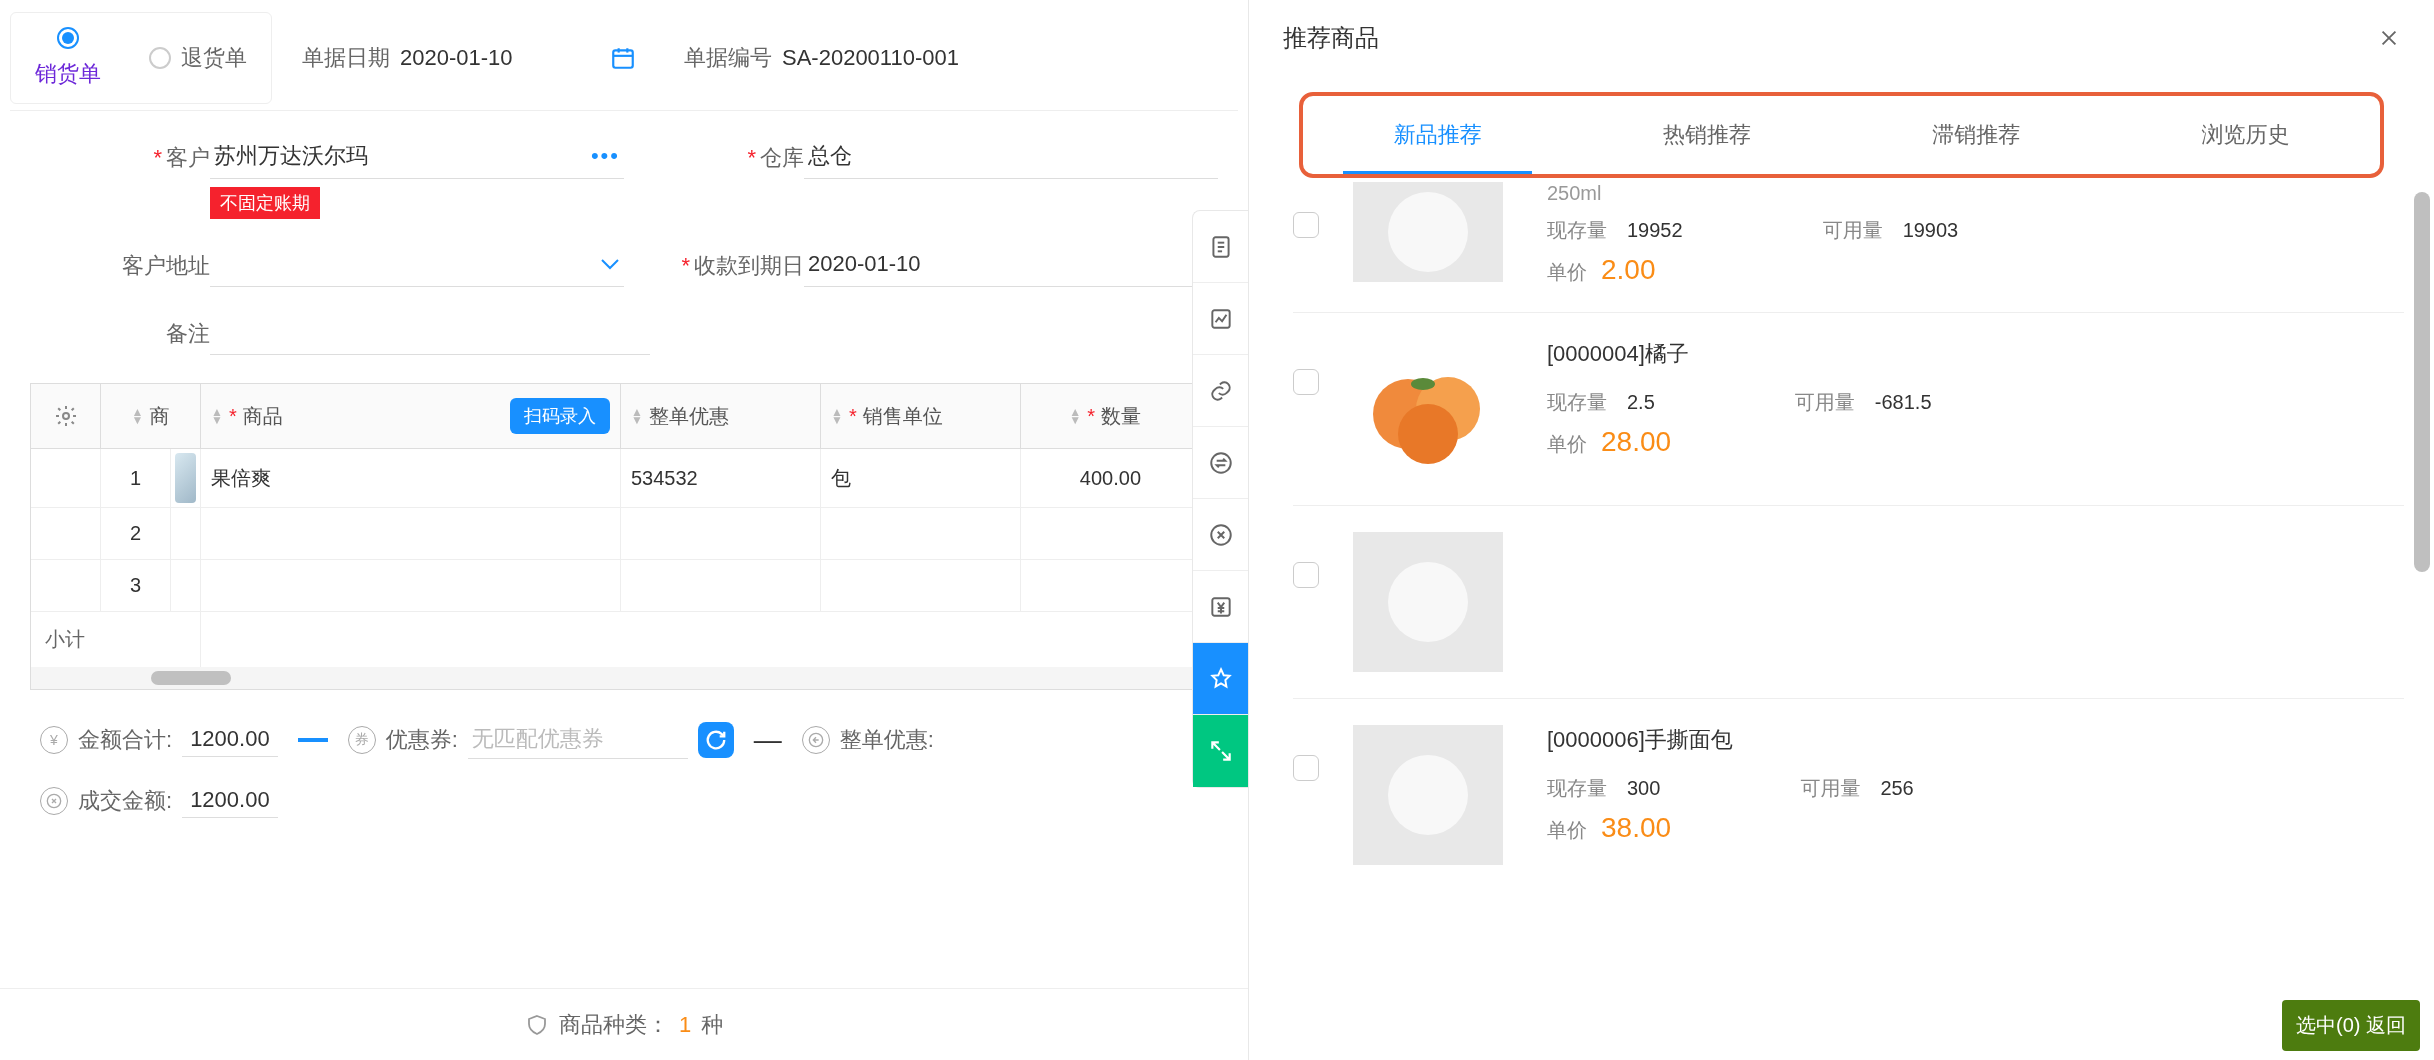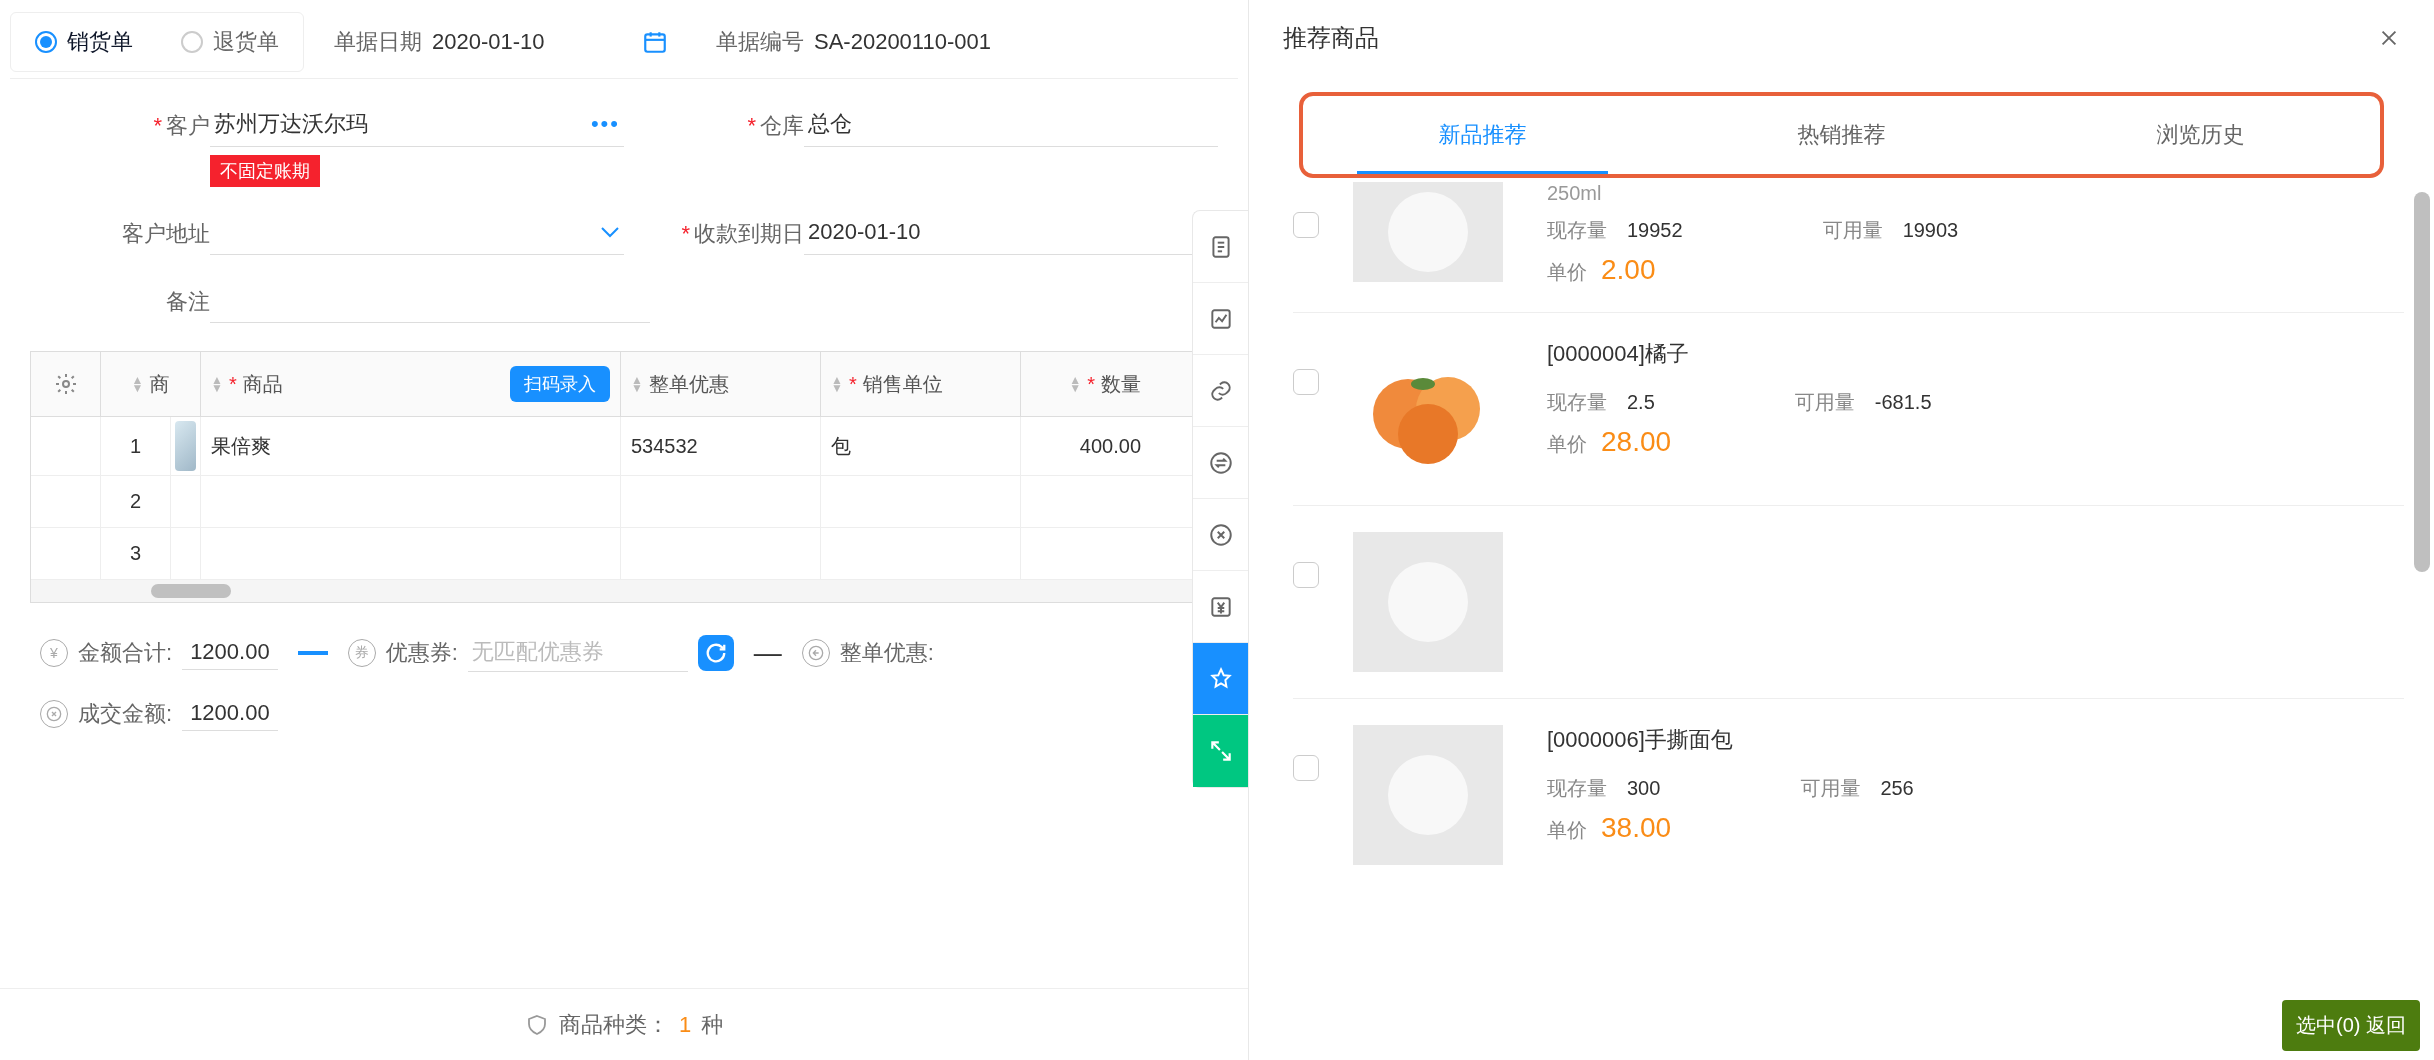--- a/index.html
+++ b/index.html
@@ -5,21 +5,21 @@
 * { box-sizing: border-box; margin: 0; padding: 0; }
 body { font-family: -apple-system, "Helvetica Neue", Arial, sans-serif; font-size: 14px; color: #333; background: #fff; }
 .app { display: flex; width: 2434px; height: 1060px; }
 .left-panel { width: 1248px; padding: 12px 10px 0 10px; position: relative; }
 .right-panel { width: 1186px; border-left: 1px solid #e8e8e8; display: flex; flex-direction: column; position: relative; }
 
 
 .header-row { display: flex; align-items: center; gap: 12px; border-bottom: 1px solid #eee; padding-bottom: 6px; }
 .tabs { display: flex; border: 1px solid #eee; border-radius: 6px; background:#fff; }
 .tab-radio { display: flex; align-items: center; padding: 14px 24px; gap: 10px; cursor: pointer; font-size: 22px; color: #666; }
-.tab-radio.active { color: #0f172a; }
+.tab-radio.active { color: #6d28d9; flex-direction: column; }
 .radio-circle { width: 22px; height: 22px; border: 2px solid #ccc; border-radius: 50%; display: inline-flex; align-items:center; justify-content:center;}
 .tab-radio.active .radio-circle { border-color: #1890ff; }
 .tab-radio.active .radio-circle::after { content:''; width:12px; height:12px; background:#1890ff; border-radius:50%; }
 .header-field { display:flex; align-items:center; gap: 10px; font-size: 22px; color:#666; padding: 0 18px;}
 .header-field input { border:none; font-size:22px; color:#333; outline:none; width:200px;}
 .cal-icon { color:#1890ff; }
 
 
 .form-area { padding: 28px 20px 10px 20px; }
 .form-row { display:flex; margin-bottom: 28px; }
@@ -240,20 +240,23 @@
         </div>
         <div class="tbl-row">
           <div class="td col-gear"></div>
           <div class="td col-idx">3</div>
           <div class="td col-img" style="width:30px;"></div>
           <div class="td col-name"></div>
             <div class="td col-spec"></div>
             <div class="td col-unit"></div>
             <div class="td col-qty" style="border-right:none"></div>
         </div>
+        <div class="subtotal-row">
+          <div class="label">小计</div>
+        </div>
         <div class="hscroll">
             <div class="hscroll-thumb"></div>
           </div>
       </div>
 
       <div class="totals">
         <div class="totals-row">
           <div class="tot-item">
             <span class="tot-icon">¥</span>
             <span>金额合计:</span>
@@ -368,20 +371,21 @@
             <line x1="5" y1="5" x2="19" y2="19"></line>
             <line x1="19" y1="5" x2="5" y2="19"></line>
           </svg>
       </span>
     </div>
 
     <div class="rp-tabs-wrap">
       <div class="rp-tabs-box">
         <div class="rp-tab active">新品推荐</div>
         <div class="rp-tab">热销推荐</div>
+        <div class="rp-tab">滞销推荐</div>
         <div class="rp-tab">浏览历史</div>
       </div>
     </div>
 
     <div class="rp-list">
 
       <div class="rp-item partial">
         <div class="rp-check">
             <div class="box"></div>
           </div>

